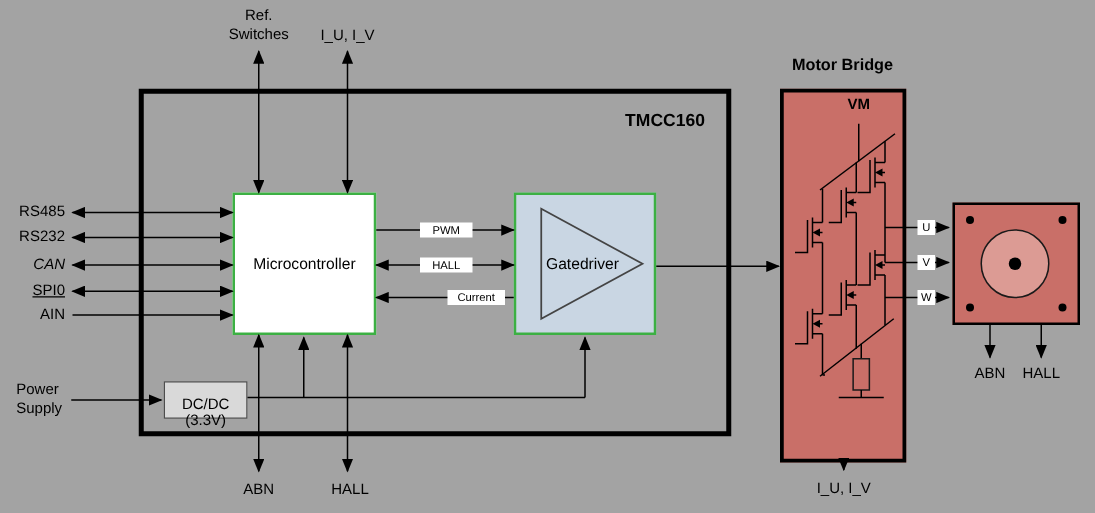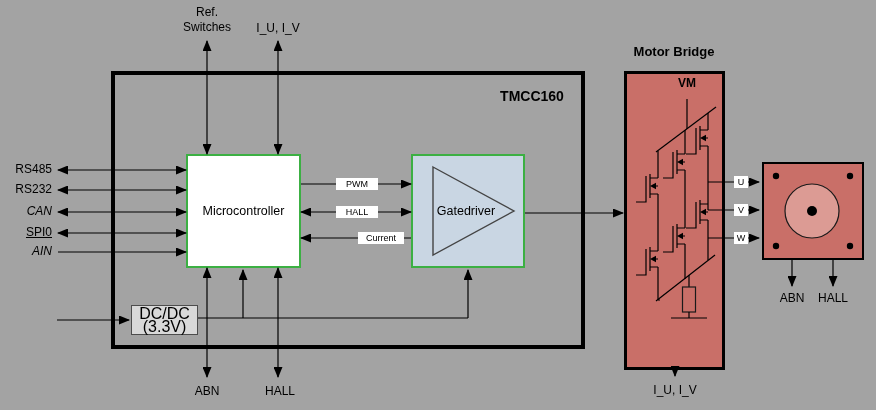--- a/index.html
+++ b/index.html
@@ -148,34 +148,36 @@
   </svg>
 
   <div class="lbl ctr" style="left:157px;top:5px;width:100px;">Ref.
 Switches</div>
   <div class="lbl ctr" style="left:238px;top:21px;width:80px;">I_U, I_V</div>
 
   <div class="lbl rgt" style="left:0;top:162px;width:52px;">RS485</div>
   <div class="lbl rgt" style="left:0;top:182px;width:52px;">RS232</div>
   <div class="lbl rgt" style="left:0;top:204px;width:52px;font-style:italic;">CAN</div>
   <div class="lbl rgt" style="left:0;top:225px;width:52px;text-decoration:underline;">SPI0</div>
-  <div class="lbl rgt" style="left:0;top:244px;width:52px;font-style:italic;">AIN</div>
+  <div class="lbl rgt" style="left:0;top:244px;width:52px;">AIN</div>
 
+  <div class="lbl" style="left:13px;top:304px;width:60px;">Power
+Supply</div>
 
   <div class="lbl bold ctr" style="left:480px;top:89px;width:104px;font-size:14px;">TMCC160</div>
 
   <div class="box blocklbl" style="left:186px;top:154px;width:115px;height:114px;">Microcontroller</div>
 
   <div class="lbl ctr" style="left:424px;top:204px;width:84px;font-size:12.5px;">Gatedriver</div>
 
   <div class="siglbl" style="left:336px;top:178px;width:40px;">PWM</div>
   <div class="siglbl" style="left:336px;top:206px;width:40px;">HALL</div>
   <div class="siglbl" style="left:334px;top:232px;width:44px;margin-left:24px;">Current</div>
 
-  <div class="lbl ctr" style="left:131px;top:305px;width:67px;font-size:16px;line-height:13px;padding-top:2px;">DC/DC
+  <div class="lbl ctr" style="left:131px;top:305px;width:67px;font-size:12px;line-height:13px;padding-top:12px;">DC/DC
 (3.3V)</div>
 
   <div class="lbl ctr" style="left:182px;top:384px;width:50px;">ABN</div>
   <div class="lbl ctr" style="left:255px;top:384px;width:50px;">HALL</div>
 
   <div class="lbl bold ctr" style="left:614px;top:44px;width:120px;font-size:13px;">Motor Bridge</div>
   <div class="lbl bold ctr" style="left:667px;top:76px;width:40px;">VM</div>
   <div class="lbl ctr" style="left:635px;top:383px;width:80px;">I_U, I_V</div>
 
 

